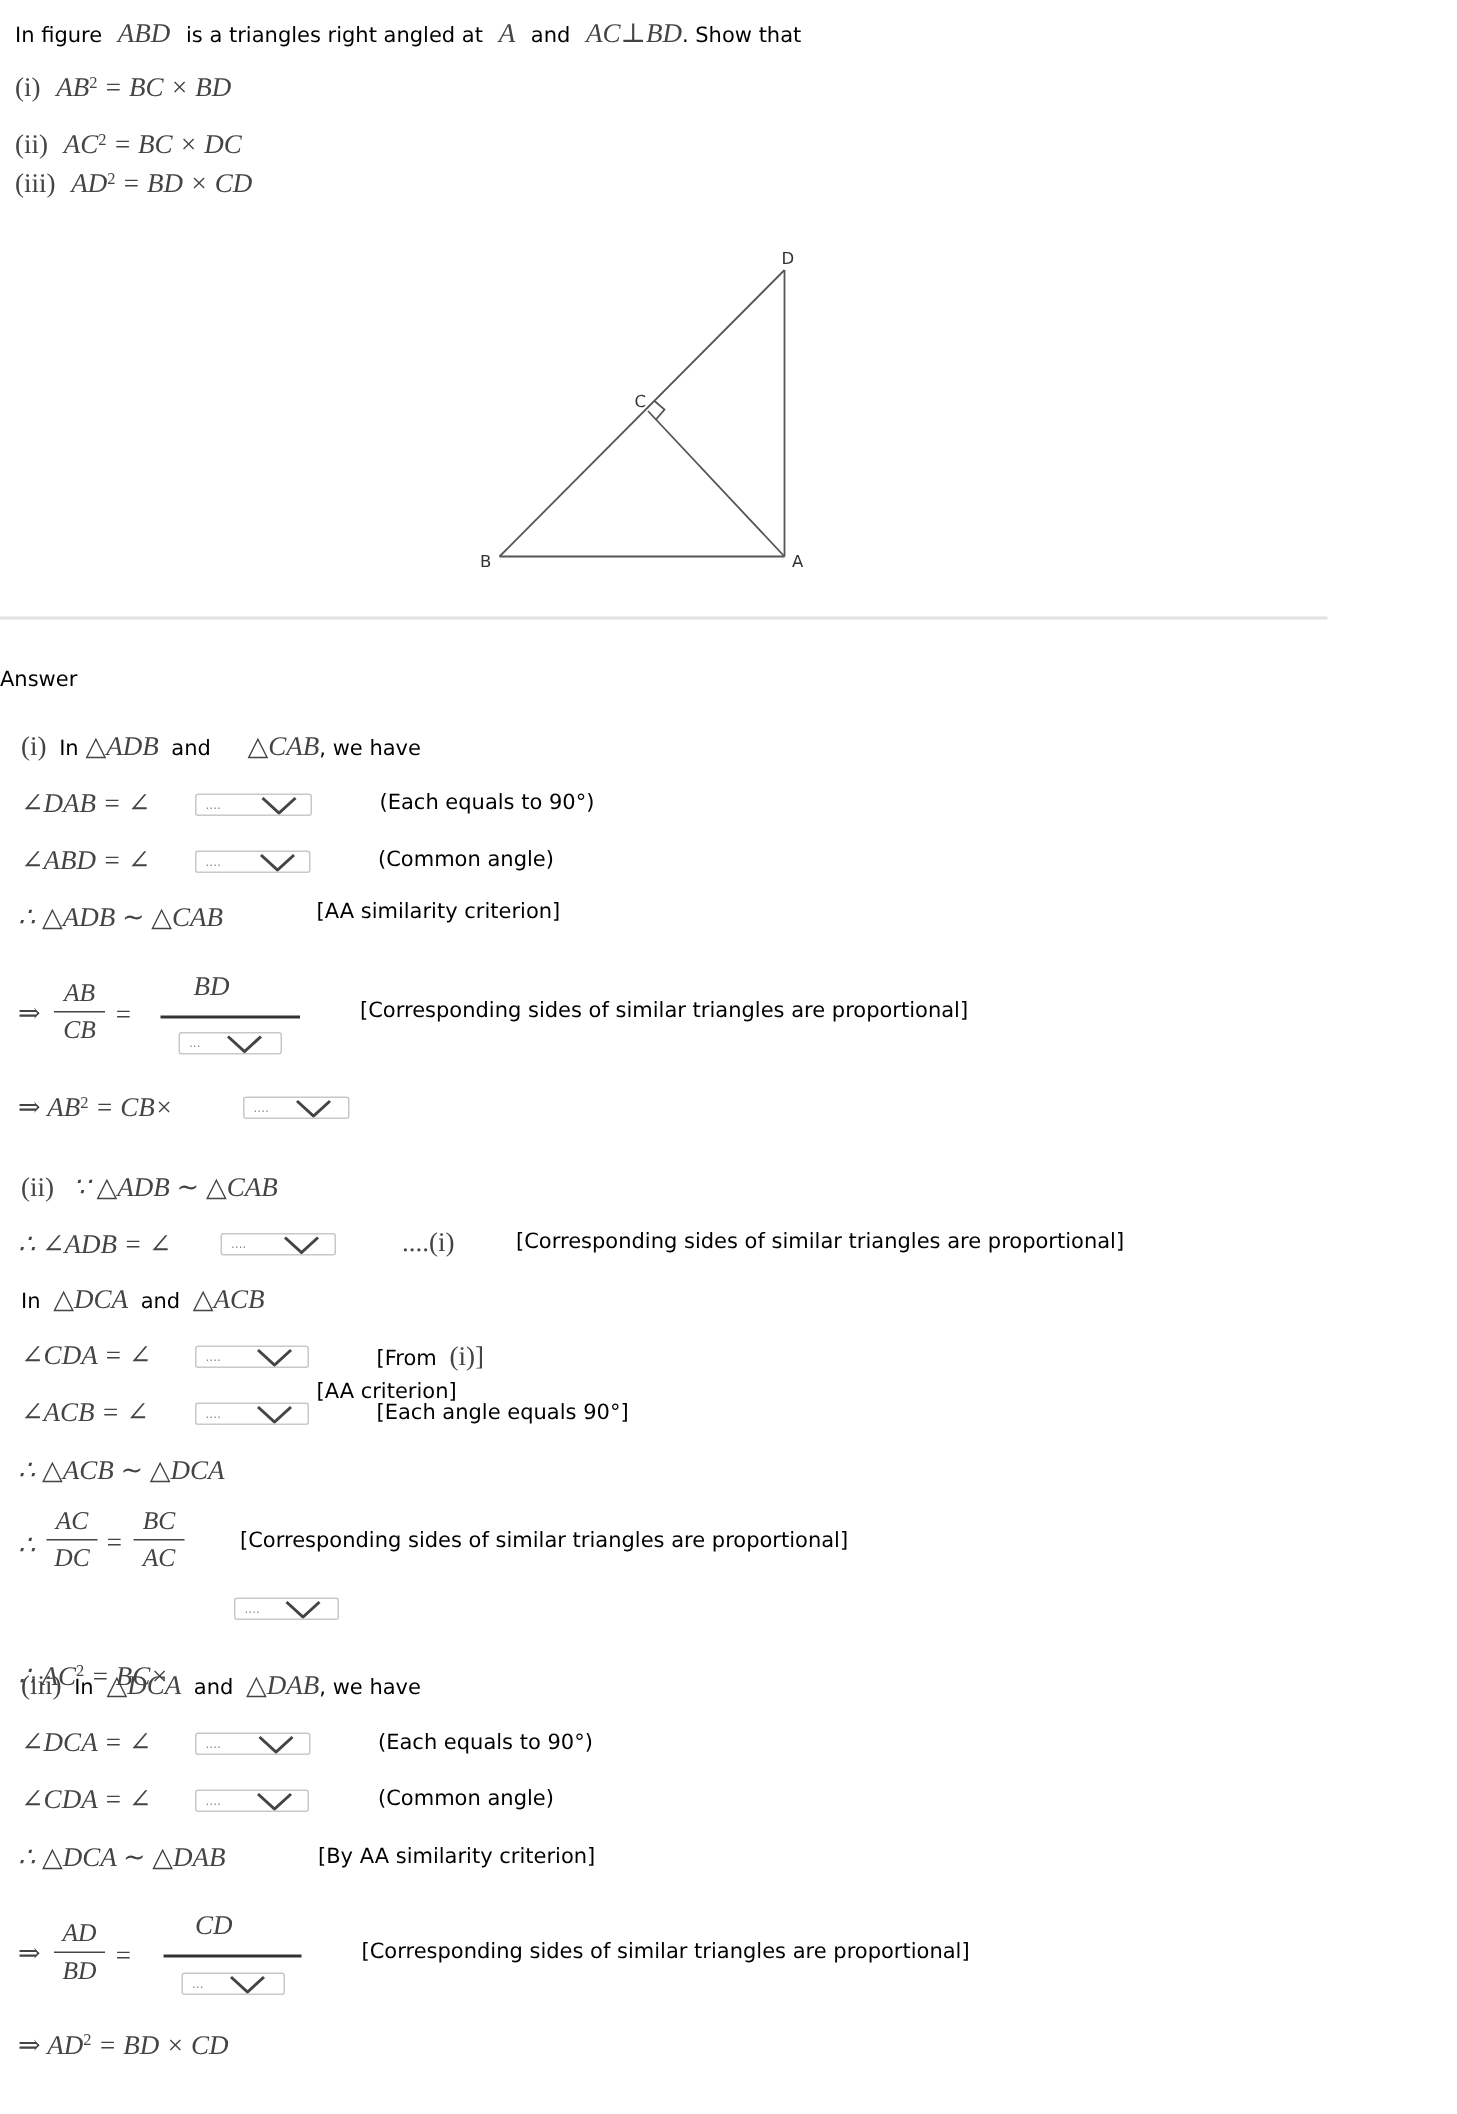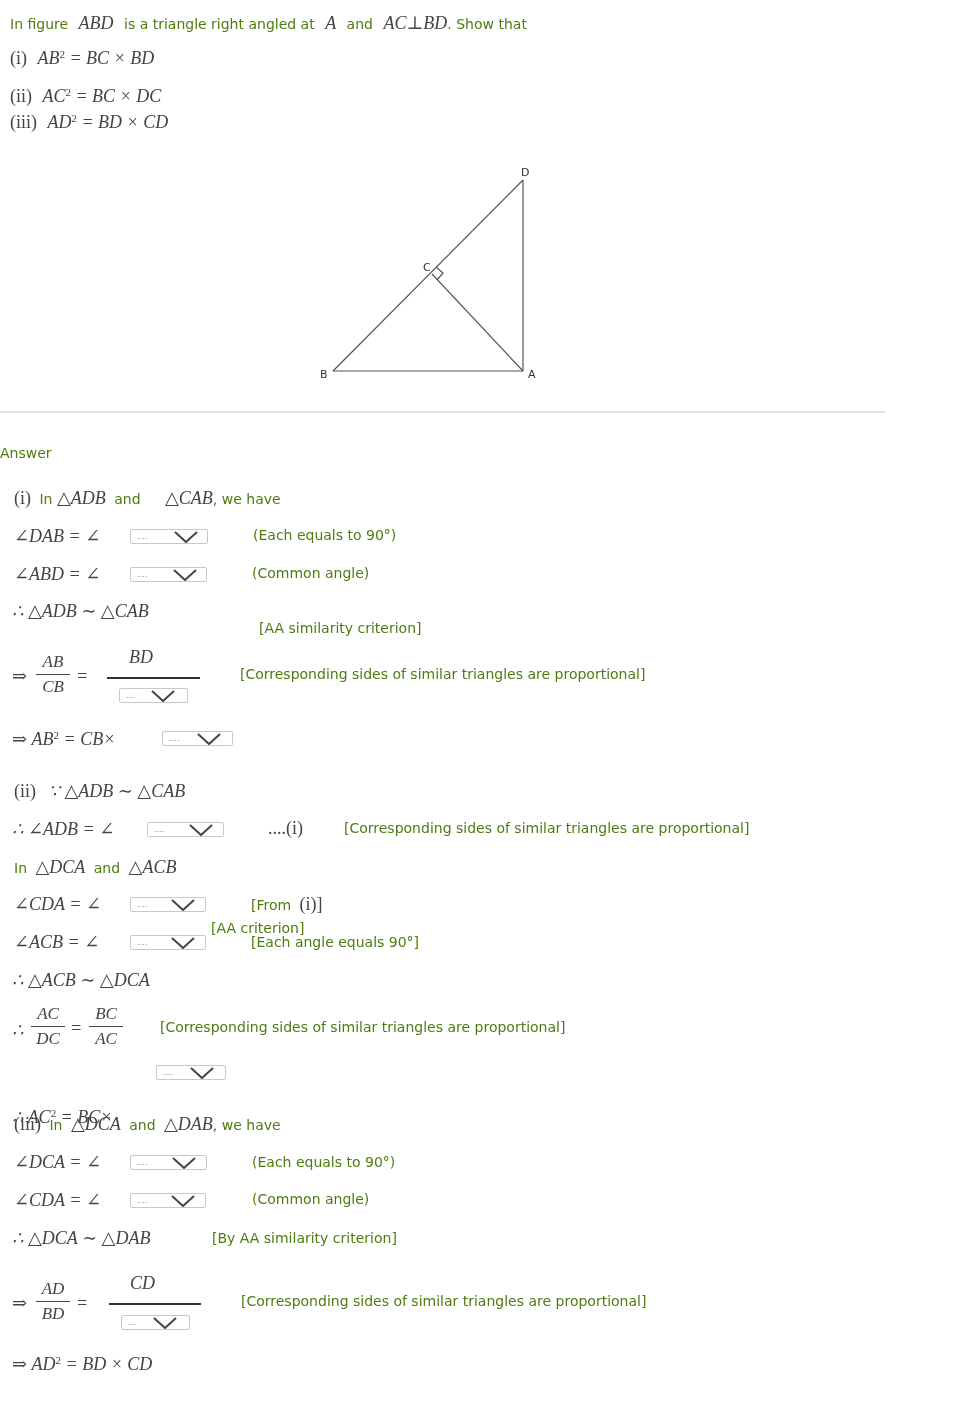--- a/index.html
+++ b/index.html
@@ -1,38 +1,38 @@
 <!DOCTYPE html>
 <html><head>
 <meta charset="utf-8">
 <style>
   html, body { margin:0; padding:0; background:#fff; }
   body { width:971px; height:1409px; position:relative; overflow:hidden;
          font-family:"DejaVu Sans", sans-serif; color:#555; font-size:14px; }
   .abs { position:absolute; white-space:nowrap; }
-  .txt { font-family:"DejaVu Sans", sans-serif; font-size:14px; color:#4d7c0f; }
+  .txt { font-family:"DejaVu Sans", sans-serif; font-size:14px; color:#000000; }
   .m { font-family:"Liberation Serif","DejaVu Serif", serif; font-style:italic; font-size:18px; color:#444; }
   .mr { font-family:"Liberation Serif","DejaVu Serif", serif; font-size:18px; color:#444; font-style:normal; }
   .sup { font-size:11px; vertical-align:super; font-style:normal; }
   .dd { position:absolute; height:15px; border:1px solid #c8c8c8; border-radius:2px; background:#fff; box-sizing:border-box; }
   .dd .dots { position:absolute; left:6px; top:2px; font-size:8px; color:#888; letter-spacing:0px; }
   .dd svg { position:absolute; top:1px; }
   .frac { position:absolute; text-align:center; }
   .frac .num, .frac .den { display:block; }
   .frac .bar { display:block; height:1px; background:#444; margin:2px 0; }
   .bigbar { position:absolute; height:2px; background:#333; }
   .hr { position:absolute; left:0; top:411px; width:885px; height:2px; background:#e2e2e2; }
 </style>
 </head>
 <body>
 
 <div class="abs" style="left:10px; top:12px;">
   <span class="txt">In figure</span>
   <span class="m" style="margin-left:6px;margin-right:6px;">ABD</span>
-  <span class="txt">is a triangle right angled at</span>
+  <span class="txt">is a triangles right angled at</span>
   <span class="m" style="margin-left:6px;margin-right:6px;">A</span>
   <span class="txt">and</span>
   <span class="m" style="margin-left:6px;">AC⊥BD</span><span class="txt">. Show that</span>
 </div>
 
 <div class="abs" style="left:10px; top:48px;">
   <span class="mr">(i)</span>
   <span class="m" style="margin-left:6px;">AB</span><span class="sup mr">2</span>
   <span class="m">= BC × BD</span>
 </div>
@@ -87,21 +87,21 @@
 <div class="abs m" style="left:14px; top:563px;">∠ABD = ∠</div>
 <div class="dd" style="left:130px; top:567px; width:77px;">
   <span class="dots">....</span>
   <svg style="left:41px;" width="26" height="12" viewBox="0 0 26 12">
       <polyline points="2,1 13,11 24,1" fill="none" stroke="#444" stroke-width="2"></polyline>
     </svg>
 </div>
 <div class="abs txt" style="left:252px; top:565px;">(Common angle)</div>
 
 <div class="abs m" style="left:12px; top:600px;">∴ △ADB ∼ △CAB</div>
-<div class="abs txt" style="left:211px; top:620px;margin-left:48px;">[AA similarity criterion]</div>
+<div class="abs txt" style="left:211px; top:600px;">[AA similarity criterion]</div>
 
 <div class="abs m" style="left:12px; top:665px;">⇒</div>
 <div class="frac m" style="left:36px; top:652px; width:34px; font-size:17px;">
   <span class="num">AB</span>
   <span class="bar"></span>
   <span class="den">CB</span>
 </div>
 <div class="abs m" style="left:76px; top:666px;">=</div>
 <div class="abs m" style="left:129px; top:647px;">BD</div>
 <div class="bigbar" style="left:107px; top:677px; width:93px;"></div>

